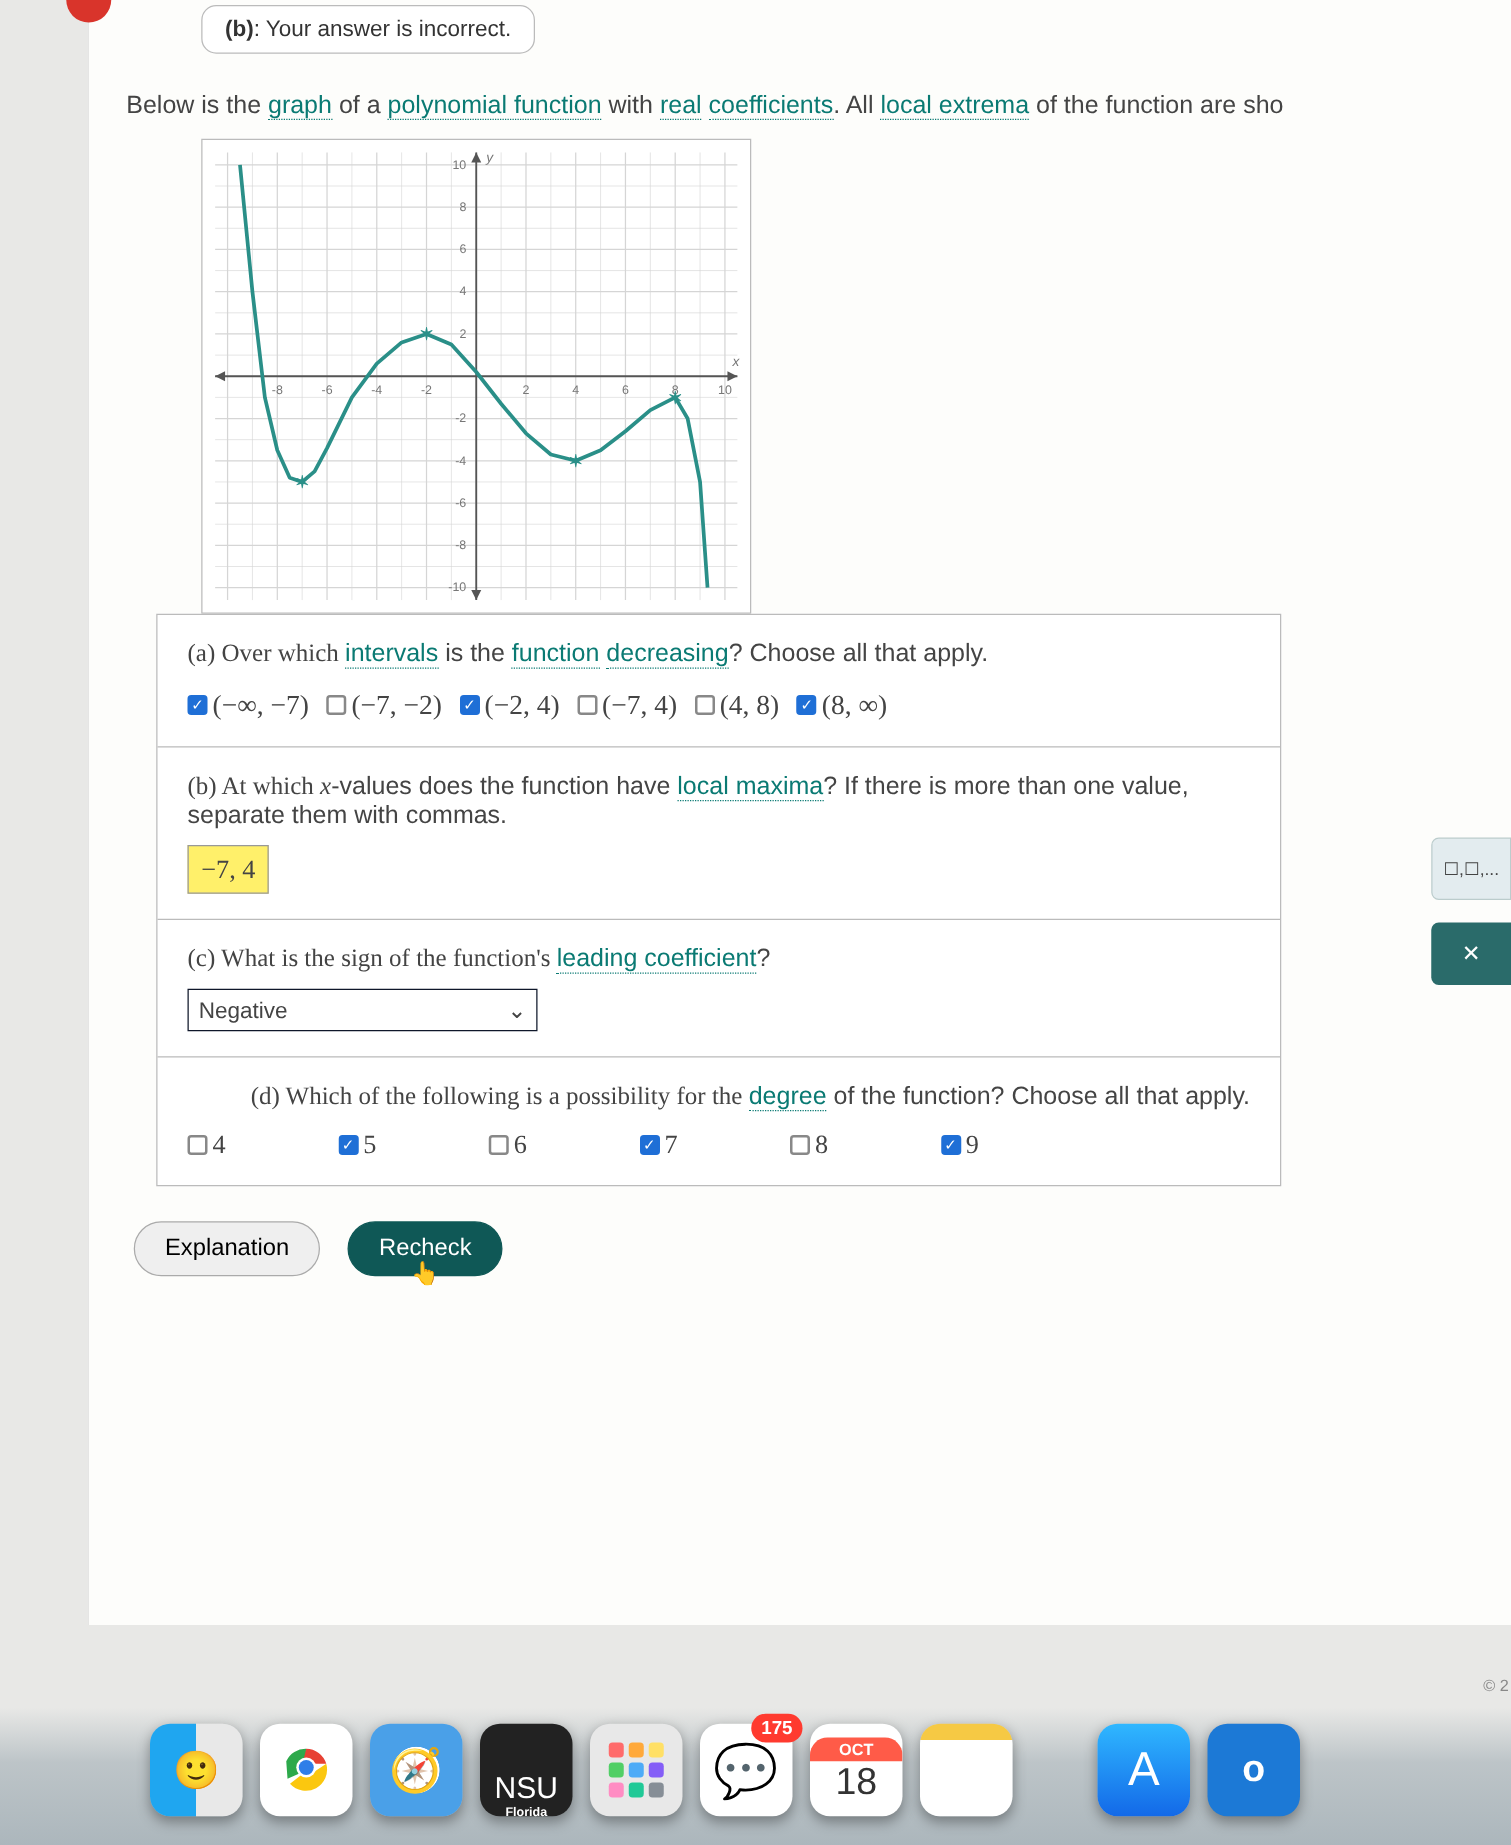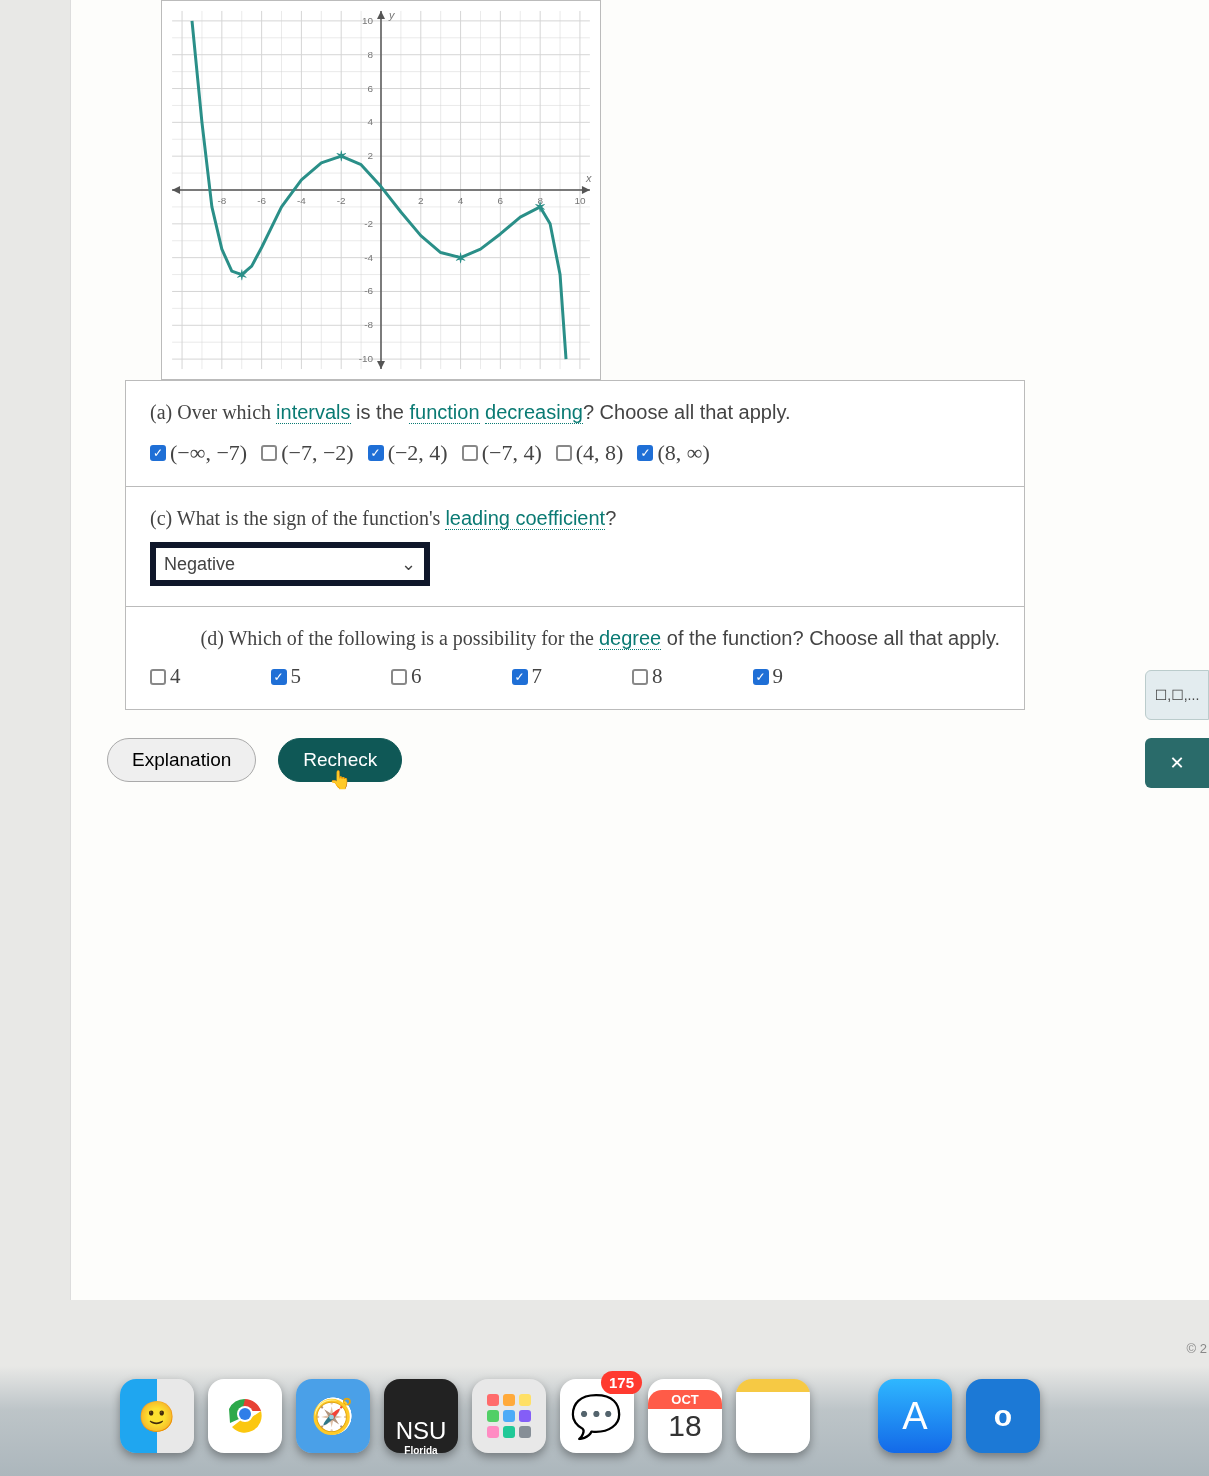--- a/index.html
+++ b/index.html
@@ -109,21 +109,21 @@
   .answer-highlight {
     display: inline-block;
     background: #fff06a;
     border: 1px solid #999;
     padding: 6px 10px;
     margin-top: 12px;
     font-family: 'Times New Roman', serif;
     font-size: 21px;
   }
   .select-box {
-    border: 6px solid #0f172a;
+    border: 1px solid #0f172a;
     padding: 5px 8px;
     font-size: 18px;
     width: 280px;
     margin-top: 12px;
     display: flex;
     justify-content: space-between;
     align-items: center;
     background: #fff;
   }
   .choices-grid {
@@ -247,21 +247,31 @@
     bottom: 120px;
     font-size: 13px;
     color: #888;
   }
 </style>
 </head>
 <body>
 
 <div class="content-area">
 
-
+  <div style="position:relative; padding-top:4px;">
+    <div class="red-dot"></div>
+    <div class="feedback-bubble">
+      <b>(b)</b>:
+      <span>Your answer is incorrect.</span>
+    </div>
+  </div>
+
+  <p class="problem-text">
+    <span>Below is the </span><span class="linkish">graph</span><span> of a </span><span class="linkish">polynomial function</span><span> with </span><span class="linkish">real</span> <span class="linkish">coefficients</span><span>. All </span><span class="linkish">local extrema</span><span> of the function are sho</span>
+  </p>
 
   <div class="graph-container">
     <svg class="graph-svg" viewBox="0 0 440 380" id="graph-svg">
         <line x1="20" y1="10" x2="20" y2="370" stroke="#d5d5d5" stroke-width="1"></line>
         <line x1="40" y1="10" x2="40" y2="370" stroke="#d5d5d5" stroke-width="0.5"></line>
         <line x1="60" y1="10" x2="60" y2="370" stroke="#d5d5d5" stroke-width="1"></line>
         <line x1="80" y1="10" x2="80" y2="370" stroke="#d5d5d5" stroke-width="0.5"></line>
         <line x1="100" y1="10" x2="100" y2="370" stroke="#d5d5d5" stroke-width="1"></line>
         <line x1="120" y1="10" x2="120" y2="370" stroke="#d5d5d5" stroke-width="0.5"></line>
         <line x1="140" y1="10" x2="140" y2="370" stroke="#d5d5d5" stroke-width="1"></line>
@@ -361,20 +371,25 @@
             <span class="chkbox"></span>
             <span>(4, 8)</span>
           </span>
           <span class="chk">
             <span class="chkbox checked">✓</span>
             <span>(8, ∞)</span>
           </span>
         </div>
     </div>
 
+    <div class="part">
+      <span class="part-label">(b) At which </span><i style="font-family:'Times New Roman',serif;">x</i><span>-values does the function have </span><span class="linkish">local maxima</span><span>? If there is more than one value, separate them with commas.</span>
+      <br>
+      <span class="answer-highlight">−7, 4</span>
+    </div>
 
     <div class="part">
       <span class="part-label">(c) What is the sign of the function's </span><span class="linkish">leading coefficient</span><span>?</span>
       <div class="select-box">
         <span>Negative</span>
         <span>⌄</span>
       </div>
     </div>
 
     <div class="part">

